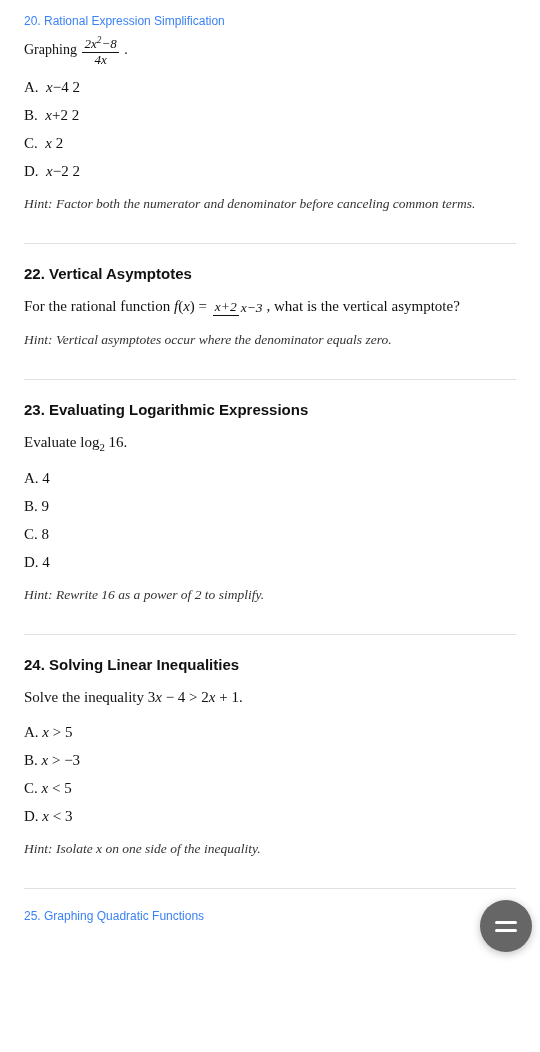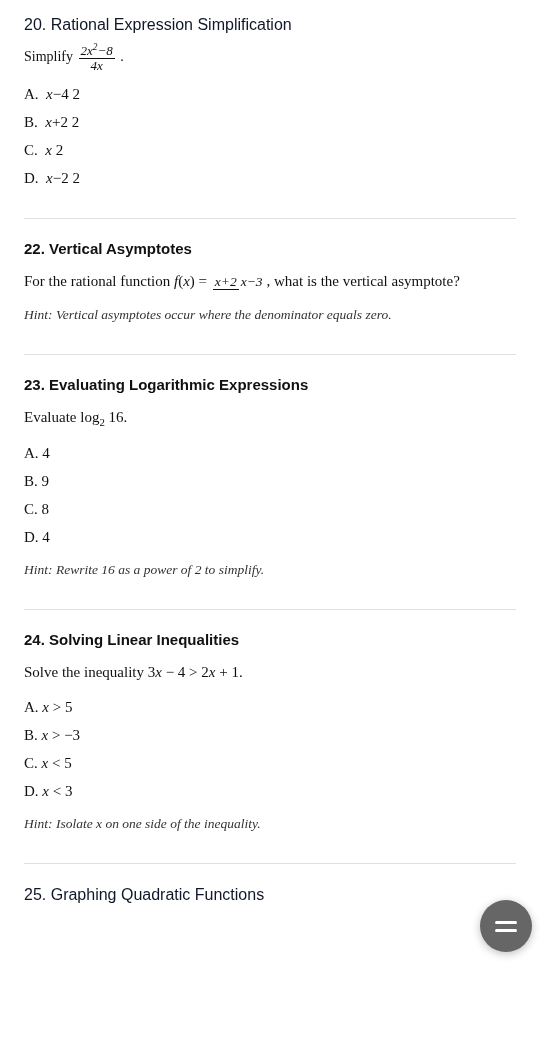--- a/index.html
+++ b/index.html
@@ -15,23 +15,23 @@
       overflow-x: hidden;
     }
     .page-content {
       padding: 12px 24px 40px 24px;
     }
     .section {
       margin-bottom: 28px;
     }
     .section-title-small {
       font-family: Arial, sans-serif;
-      font-size: 16px;
+      font-size: 12px;
       font-weight: normal;
-      color: #0f172a;
+      color: #3b82f6;
       margin-bottom: 4px;
     }
     .section-title-bold {
       font-family: Arial, sans-serif;
       font-size: 15px;
       font-weight: bold;
       color: #111;
       margin-bottom: 8px;
     }
     .question-text {
@@ -121,21 +121,21 @@
     }
   </style>
 </head>
 <body>
 
 <div class="page-content">
 
   <div class="section">
     <div class="section-title-small">20. Rational Expression Simplification</div>
     <div class="question-text q20-simplify">
-      <span>Simplify </span>
+      <span>Graphing </span>
       <span class="frac-inline">
         <span class="n">2x<sup>2</sup>−8</span>
         <span class="d">4x</span>
       </span>
       <span>.</span>
     </div>
     <div class="options">
       <div class="option">
         A.&nbsp;
         <span class="frac-inline">
@@ -157,20 +157,24 @@
           <span class="d">2</span>
         </span>
       </div>
       <div class="option">
         D.&nbsp;
         <span class="frac-inline">
           <span class="n"><i>x</i>−2</span>
           <span class="d">2</span>
         </span>
       </div>
+    </div>
+    <div class="hint">
+      <span class="hint-label"><i>Hint</i>: </span>
+      <span>Factor both the numerator and denominator before canceling common terms.</span>
     </div>
   </div>
 
   <hr class="divider">
 
   <div class="section">
     <div class="section-title-bold">22. Vertical Asymptotes</div>
     <div class="question-text">
       For the rational function <i>f</i>(<i>x</i>) = <span style="display:inline-flex;flex-direction:row;align-items:center;vertical-align:middle;line-height:1.15;font-size:0.9em;margin:0 2px;">
           <span style="border-bottom:1px solid #111;padding:0 2px;font-style:italic;"><i>x</i>+2</span>

